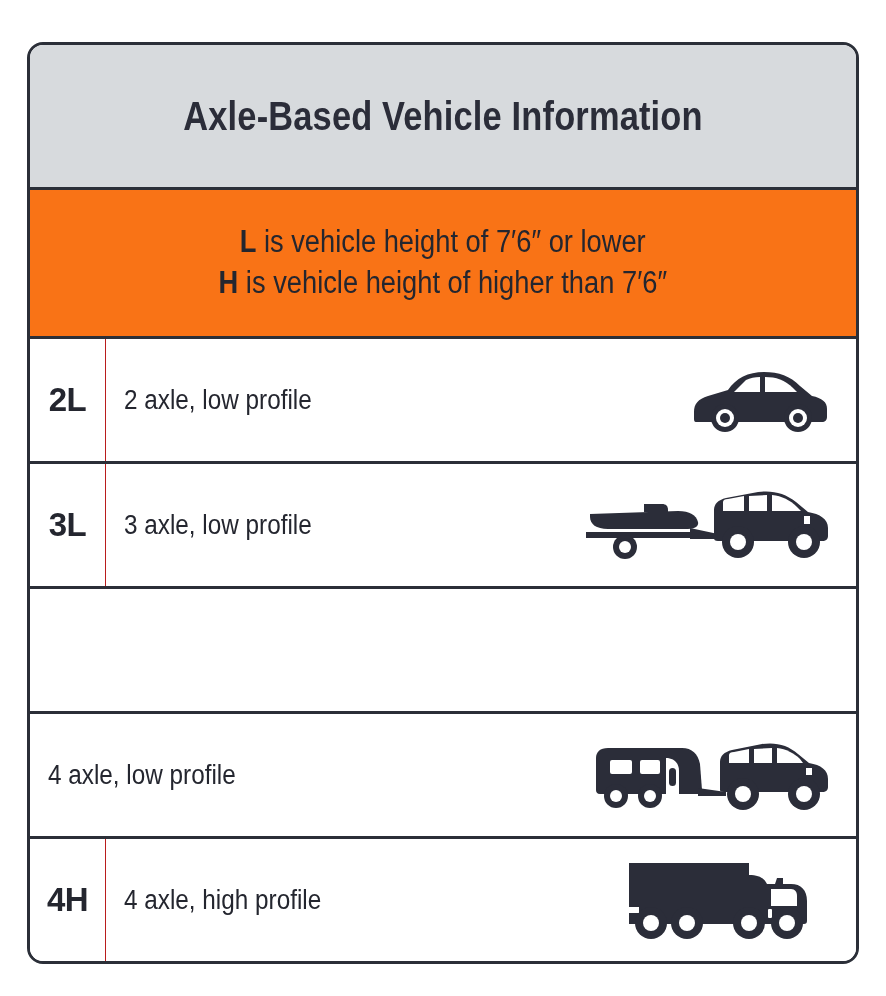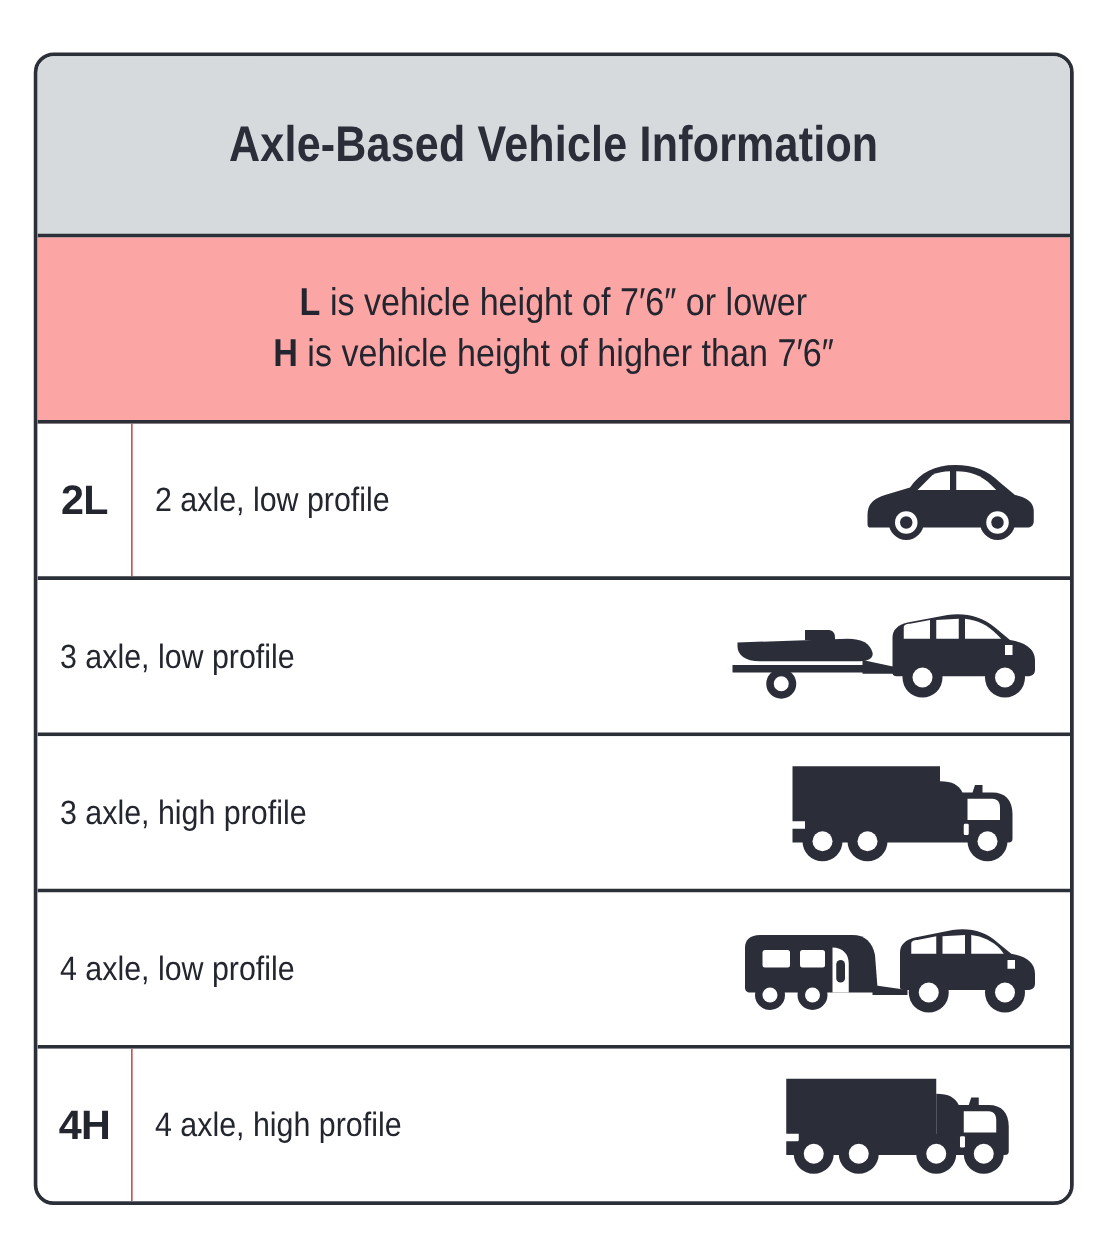--- a/index.html
+++ b/index.html
@@ -55,21 +55,21 @@
   }
 
   
   .legend {
     height: 146px;
     border-bottom: 3px solid #2b2f38;
     display: flex;
     flex-direction: column;
     align-items: center;
     justify-content: center;
-    background: #fca5a5;
+    background: #f97316;
   }
   .legend-line {
     font-size: 31px;
     line-height: 1.32;
     color: #24262f;
     white-space: nowrap;
     transform: scaleX(0.88);
     transform-origin: center center;
   }
   .legend-line b {
@@ -169,20 +169,21 @@
             <circle cx="114" cy="55" r="14" fill="#2b2d39"></circle>
             <circle cx="114" cy="55" r="9" fill="#ffffff"></circle>
             <circle cx="114" cy="55" r="5" fill="#2b2d39"></circle>
           </svg>
         </div>
       </div>
     </div>
 
 
     <div class="row">
+      <div class="row-code">3L</div>
       <div class="row-body">
         <div class="row-desc">3 axle, low profile</div>
         <div class="row-art">
           <svg width="252" height="82" viewBox="0 0 252 82" fill="none">
             <g fill="#2b2d39">
 
               <rect x="4" y="48" width="110" height="6"></rect>
               <rect x="40" y="52" width="6" height="10"></rect>
               <path d="M108 44 L136 50 L136 55 L108 55 Z"></path>
 
@@ -202,41 +203,20 @@
             <circle cx="156" cy="58" r="16" fill="#2b2d39"></circle>
             <circle cx="156" cy="58" r="8" fill="#ffffff"></circle>
             <circle cx="222" cy="58" r="16" fill="#2b2d39"></circle>
             <circle cx="222" cy="58" r="8" fill="#ffffff"></circle>
           </svg>
         </div>
       </div>
     </div>
 
     <div class="row">
-      <div class="row-body">
-        <div class="row-desc">3 axle, high profile</div>
-        <div class="row-art">
-          <svg width="210" height="98" viewBox="0 0 210 98" fill="none">
-            <g fill="#2b2d39">
-              <path d="M10 12 L128 12 L128 73 L10 73 L10 62 L20 62 L20 56 L10 56 Z"></path>
-              <path d="M128 24 C138 24 143 27 146 33 L154 33 L156 27 L162 27 L162 33 L170 33 C180 33 186 39 186 50 L186 70 C186 72 185 73 183 73 L128 73 Z"></path>
-            </g>
-            <g fill="#ffffff">
-              <path d="M150 38 L170 38 C174 38 176 41 176 45 L176 55 L150 55 Z"></path>
-              <rect x="147" y="58" width="4" height="9" rx="1"></rect>
-            </g>
-            <circle cx="34" cy="72" r="16" fill="#2b2d39"></circle>
-            <circle cx="34" cy="72" r="8" fill="#ffffff"></circle>
-            <circle cx="70" cy="72" r="16" fill="#2b2d39"></circle>
-            <circle cx="70" cy="72" r="8" fill="#ffffff"></circle>
-            <circle cx="166" cy="72" r="16" fill="#2b2d39"></circle>
-            <circle cx="166" cy="72" r="8" fill="#ffffff"></circle>
-          </svg>
-        </div>
-      </div>
     </div>
 
     <div class="row">
       <div class="row-body">
         <div class="row-desc">4 axle, low profile</div>
         <div class="row-art">
           <svg width="248" height="86" viewBox="0 0 248 86" fill="none">
             <g fill="#2b2d39">
 
               <path d="M10 26 C10 20 14 16 22 16 L96 16 C106 16 112 22 114 32 L116 58 C116 61 114 62 111 62 L14 62 C11 62 10 60 10 58 Z"></path>

